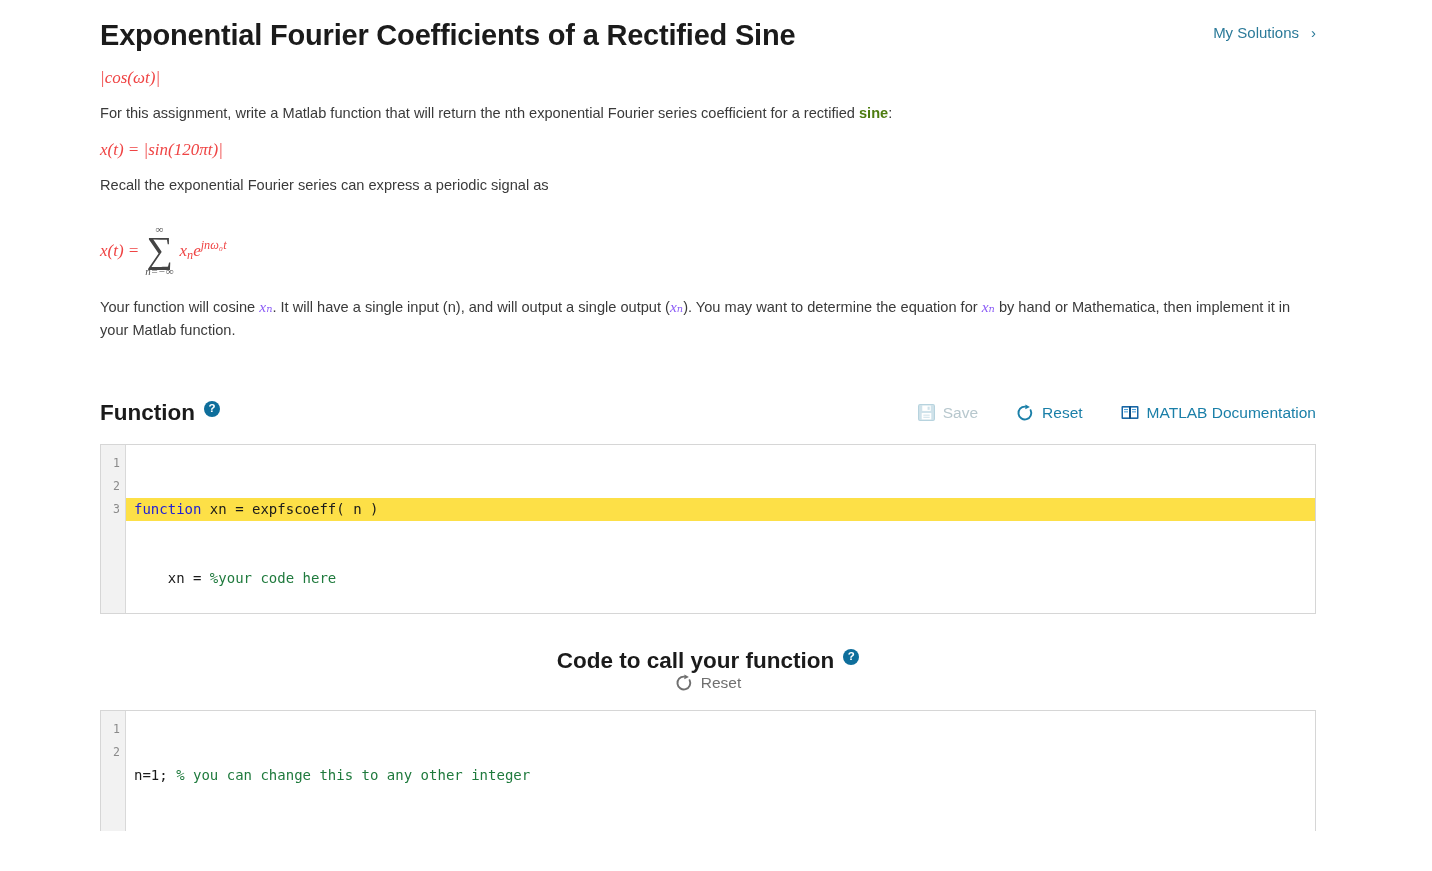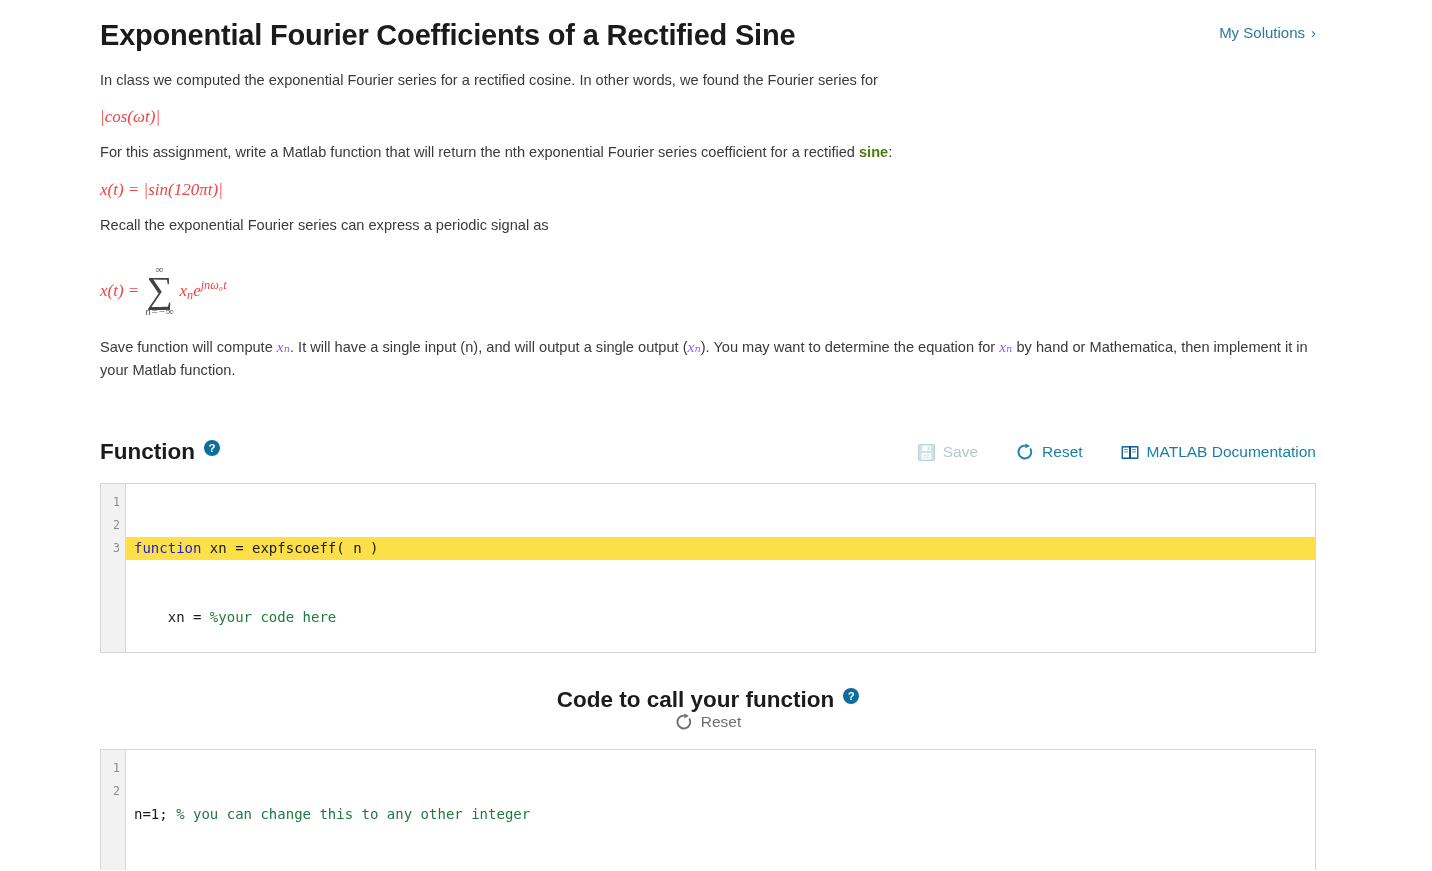--- a/index.html
+++ b/index.html
@@ -35,21 +35,21 @@
     font-size: 29px;
     font-weight: bold;
     letter-spacing: -0.2px;
     color: #1b1b1b;
     margin: 0;
     line-height: 1.2;
   }
   .my-solutions {
     display: inline-flex;
     align-items: center;
-    gap: 6px;
+    gap: 12px;
     color: #2b7a99;
     font-size: 15px;
     text-decoration: none;
     white-space: nowrap;
     margin-top: 6px;
     cursor: pointer;
   }
   .my-solutions .chev {
     font-size: 15px;
     line-height: 1;
@@ -234,21 +234,20 @@
   <div class="header-row">
     <h1 class="page-title">Exponential Fourier Coefficients of a Rectified Sine</h1>
     <a class="my-solutions">
       <span>My Solutions</span>
       <span class="chev">›</span>
     </a>
   </div>
 
   <div class="prose">
 
-    <p>In class we computed the exponential Fourier series for a rectified cosine. In other words, we found the Fourier series for</p>
 
     <div class="mathblock math">|cos(ωt)|</div>
 
     <p>
       <span>For this assignment, write a Matlab function that will return the nth exponential Fourier series coefficient for a rectified </span><b>sine</b><span>:</span>
     </p>
 
     <div class="mathblock math">x(t) = |sin(120πt)|</div>
 
     <p>Recall the exponential Fourier series can express a periodic signal as</p>
@@ -257,21 +256,21 @@
       <span class="math">x(t) =</span>
       <span class="sum-stack">
         <span class="lim top">∞</span>
         <span class="sigma">∑</span>
         <span class="lim bot">n=−∞</span>
       </span>
       <span class="math"><span>x</span><span class="sub">n</span><span>e</span><span class="sup">jnω₀t</span></span>
     </div>
 
     <p>
-      <span>Save function will compute </span><span class="inline-math">xₙ</span><span>. It will have a single input (n), and will output a single output (</span><span class="inline-math">xₙ</span><span>). You may want to determine the equation for </span><span class="inline-math">xₙ</span><span> by hand or Mathematica, then implement it in your Matlab function.</span>
+      <span>Your function will cosine </span><span class="inline-math">xₙ</span><span>. It will have a single input (n), and will output a single output (</span><span class="inline-math">xₙ</span><span>). You may want to determine the equation for </span><span class="inline-math">xₙ</span><span> by hand or Mathematica, then implement it in your Matlab function.</span>
     </p>
   </div>
 
   <div class="section-head">
     <h2 class="section-title">
       <span>Function</span>
       <span class="help-icon">?</span>
     </h2>
 
     <div class="toolbar">

